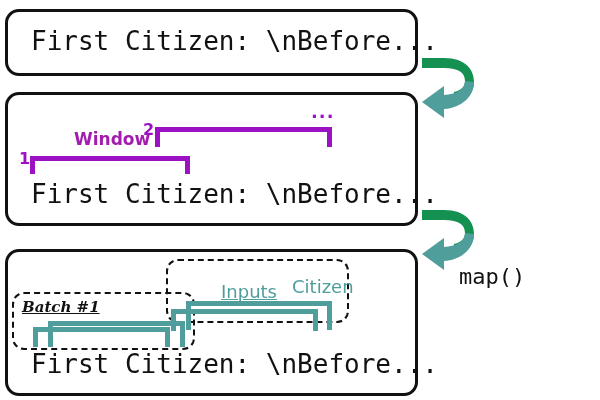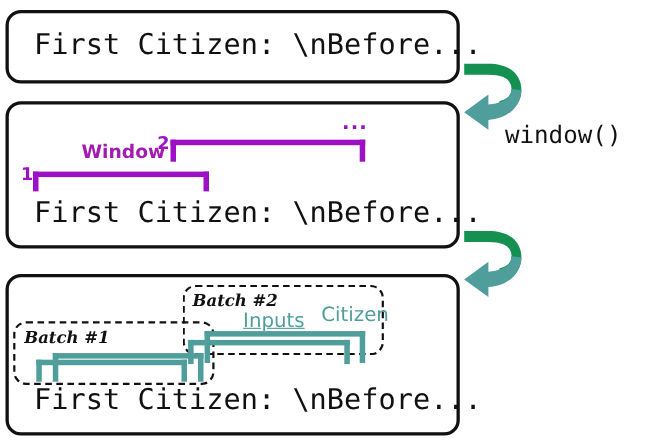--- a/index.html
+++ b/index.html
@@ -106,21 +106,21 @@
   .batchlabel{
     position:absolute;
     font-family:"DejaVu Serif", serif;
     font-style:italic;
     font-weight:700;
     font-size:15px;
     color:#111111;
     background:#ffffff;
     padding:0 2px;
   }
-  #batch-lab-1{left:20px;top:294px;}
+  #batch-lab-1{left:20px;top:294px;text-decoration:underline;}
   #batch-lab-2{left:173px;top:260px;}
 
   
   .tbracket{
     position:absolute;
     box-sizing:border-box;
     border:5px solid #4f9e9b;
     border-bottom:none;
   }
   #in-b1{left:33px;top:323px;width:137px;height:20px;}
@@ -146,54 +146,53 @@
   <div class="panel" id="panel-1"></div>
   <div class="corpus-text" id="corpus-1">First Citizen: \nBefore...</div>
 
   <div class="arrow-wrap" id="arrow-1">
     <svg width="56" height="68" viewBox="0 0 56 68" xmlns="http://www.w3.org/2000/svg">
       <path d="M2 6 L24 6 C46 6 54 18 54 30 C54 40 47 50 34 53 L34 40 C42 38 45 34 45 29 C45 21 39 16 24 16 L2 16 Z" fill="#149150"></path>
       <path d="M54 30 C54 44 42 56 24 57 L24 66 L2 50 L24 34 L24 43 C36 42 45 38 45 29 Z" fill="#4f9e9b"></path>
     </svg>
   </div>
   <div class="op-labels" id="ops-1">
-    <div>window()</div>
   </div>
 
   <div class="panel" id="panel-2"></div>
 
   <div class="pbracket" id="win-b1"></div>
   <div class="pbracket" id="win-b2"></div>
   <div class="pnum" id="win-n1">1</div>
   <div class="pnum" id="win-n2">2</div>
   <div id="win-label">Window</div>
   <div id="win-ellipsis">...</div>
 
   <div class="corpus-text" id="corpus-2">First Citizen: \nBefore...</div>
 
   <div class="arrow-wrap" id="arrow-2">
     <svg width="56" height="68" viewBox="0 0 56 68" xmlns="http://www.w3.org/2000/svg">
       <path d="M2 6 L24 6 C46 6 54 18 54 30 C54 40 47 50 34 53 L34 40 C42 38 45 34 45 29 C45 21 39 16 24 16 L2 16 Z" fill="#149150"></path>
       <path d="M54 30 C54 44 42 56 24 57 L24 66 L2 50 L24 34 L24 43 C36 42 45 38 45 29 Z" fill="#4f9e9b"></path>
     </svg>
   </div>
   <div class="op-labels" id="ops-2">
+    <div>map()</div>
   </div>
 
   <div class="panel" id="panel-3"></div>
 
   <div class="batchbox" id="batch-box-2"></div>
   <div class="batchbox" id="batch-box-1"></div>
 
   <div class="tbracket" id="tg-b2"></div>
   <div class="tbracket" id="in-b2"></div>
   <div class="tbracket" id="tg-b1"></div>
   <div class="tbracket" id="in-b1"></div>
 
-  <div class="batchlabel" id="batch-lab-2">Batch #2</div>
   <div class="batchlabel" id="batch-lab-1">Batch #1</div>
 
   <div class="tlabel" id="lab-inputs">Inputs</div>
   <div class="tlabel" id="lab-targets">Citizen</div>
 
   <div class="corpus-text" id="corpus-3">First Citizen: \nBefore...</div>
 
 </div>
 
 </body></html>

